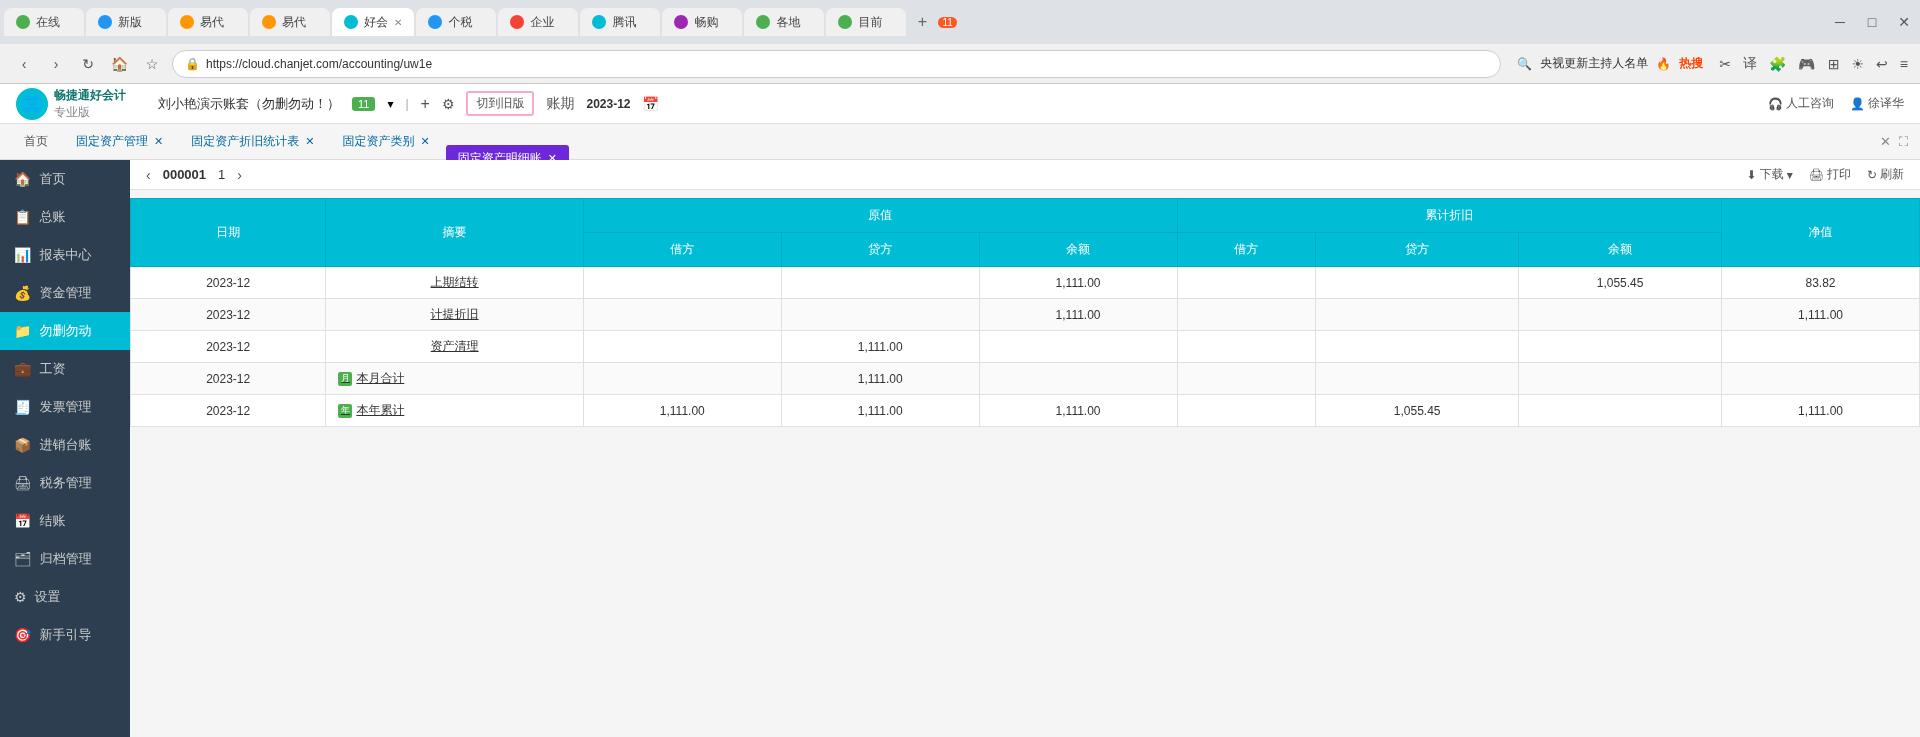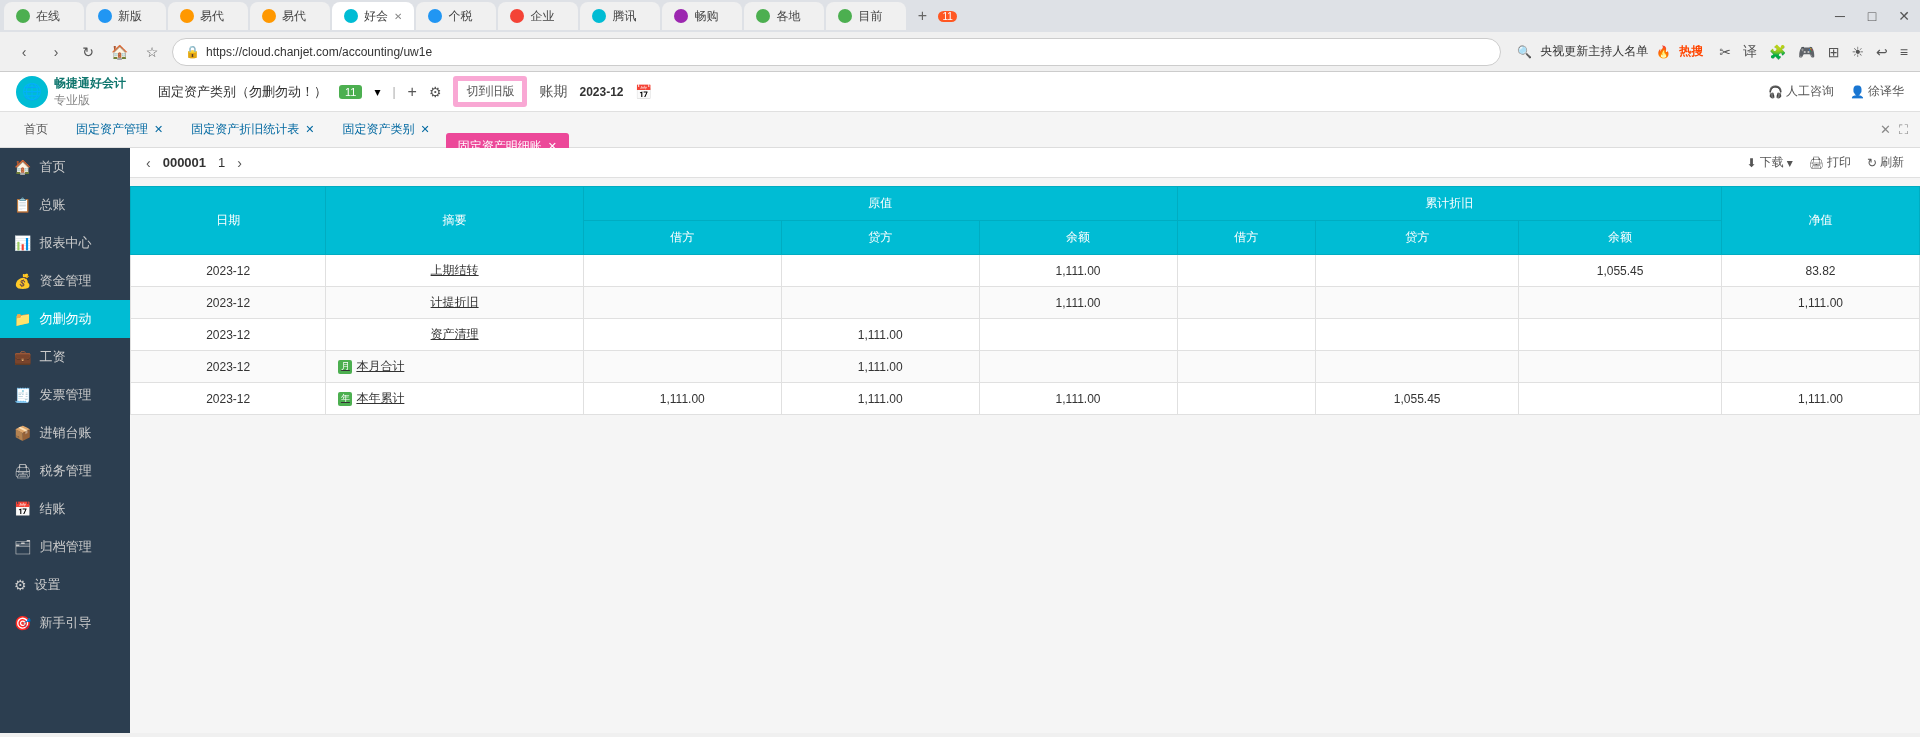--- a/index.html
+++ b/index.html
@@ -1,17 +1,17 @@
 <!DOCTYPE html>
 <html><head>
   <meta charset="utf-8">
   <style>
     * { margin: 0; padding: 0; box-sizing: border-box; }
     body { font-family: 'Microsoft YaHei', Arial, sans-serif; font-size: 12px; background: #f0f0f0; width: 1920px; height: 737px; overflow: hidden; }
-    .tab-bar { display: flex; align-items: center; height: 32px; background: #dee1e6; padding: 0 4px; gap: 2px; }
+    .tab-bar { display: flex; align-items: center; height: 44px; background: #dee1e6; padding: 0 4px; gap: 2px; }
     .browser-tab { display: flex; align-items: center; height: 28px; padding: 0 12px; border-radius: 8px 8px 0 0; font-size: 12px; background: #f0f0f0; color: #444; gap: 6px; min-width: 80px; max-width: 160px; cursor: pointer; position: relative; }
     .browser-tab.active { background: #fff; }
     .browser-tab .tab-close { margin-left: auto; font-size: 10px; color: #888; cursor: pointer; }
     .browser-tab .tab-icon { width: 14px; height: 14px; border-radius: 50%; display: inline-block; }
     .tab-icon-green { background: #4caf50; }
     .tab-icon-blue { background: #2196f3; }
     .tab-icon-orange { background: #ff9800; }
     .tab-icon-teal { background: #00bcd4; }
     .tab-icon-red { background: #f44336; }
     .tab-icon-purple { background: #9c27b0; }
@@ -23,28 +23,28 @@
     .url-box { flex: 1; height: 28px; background: #fff; border: 1px solid #ccc; border-radius: 14px; display: flex; align-items: center; padding: 0 12px; font-size: 12px; color: #333; gap: 6px; }
     .url-secure { color: #4caf50; font-size: 12px; }
     .search-bar-right { display: flex; align-items: center; gap: 8px; margin-left: 8px; font-size: 12px; color: #333; }
     .hot-search { color: #ff4500; font-weight: bold; }
     .browser-actions { display: flex; align-items: center; gap: 12px; margin-left: 8px; }
     .browser-action-btn { font-size: 14px; color: #555; cursor: pointer; }
 
     
     .app-header { height: 40px; background: #fff; display: flex; align-items: center; padding: 0 16px; border-bottom: 1px solid #e0e0e0; gap: 12px; }
     .period-badge { background: #4caf50; color: #fff; padding: 1px 6px; border-radius: 3px; font-size: 11px; cursor: pointer; }
-    .header-btn { font-size: 12px; color: #555; cursor: pointer; border: 5px solid #f9a8d4; padding: 2px 8px; border-radius: 3px; }
+    .header-btn { font-size: 12px; color: #555; cursor: pointer; border: 2px solid #f9a8d4; padding: 2px 8px; border-radius: 3px; }
     .header-right { margin-left: auto; display: flex; align-items: center; gap: 16px; }
     .header-right-btn { font-size: 12px; color: #555; cursor: pointer; display: flex; align-items: center; gap: 3px; }
 
     
     .page-tabs { height: 36px; background: #f5f5f5; display: flex; align-items: center; padding: 0 12px; gap: 4px; border-bottom: 1px solid #ddd; }
     .page-tab { height: 28px; padding: 0 12px; display: flex; align-items: center; gap: 6px; cursor: pointer; font-size: 12px; color: #0369a1; border-radius: 3px; }
-    .page-tab.active { background: #ec4899; color: #fff; border-radius: 3px 3px 0 0; margin-top: 34px; }
+    .page-tab.active { background: #6d28d9; color: #fff; border-radius: 3px 3px 0 0; margin-top: 34px; }
     .page-tab .tab-close-x { font-size: 11px; color: inherit; cursor: pointer; }
     .page-tab-home { color: #555; }
 
     
     .sidebar { width: 130px; background: #2c3e50; color: #fff; display: flex; flex-direction: column; }
     .sidebar-logo { padding: 10px 12px; background: #1a252f; display: flex; align-items: center; gap: 6px; }
     .sidebar-logo-icon { width: 32px; height: 32px; background: #00bcd4; border-radius: 50%; display: flex; align-items: center; justify-content: center; font-size: 16px; color: #fff; }
     .sidebar-item { display: flex; align-items: center; gap: 8px; padding: 10px 14px; cursor: pointer; font-size: 13px; color: #ccc; }
     .sidebar-item.active { background: #00bcd4; color: #fff; }
     .sidebar-item-icon { font-size: 14px; }
@@ -163,21 +163,21 @@
   </div>
 
   <div class="app-header">
     <div class="sidebar-logo" style="background:transparent;padding:0;width:130px;">
       <div class="sidebar-logo-icon">🌐</div>
       <div>
         <div style="font-size:12px;font-weight:bold;color:#0f766e;">畅捷通好会计</div>
         <div style="font-size:12px;color:#888;">专业版</div>
       </div>
     </div>
-    <span style="font-size:13px;color:#333;">固定资产类别（勿删勿动！）</span>
+    <span style="font-size:13px;color:#333;">刘小艳演示账套（勿删勿动！）</span>
     <span class="period-badge">11</span>
     <div style="display:flex;align-items:center;gap:2px;">▾</div>
     <span style="color:#aaa;">|</span>
     <span style="font-size:16px;color:#555;cursor:pointer;">+</span>
     <span style="font-size:14px;color:#555;cursor:pointer;">⚙</span>
     <div class="header-btn">切到旧版</div>
     <span style="font-size:14px;color:#555;">账期</span>
     <span style="font-size:12px;color:#333;font-weight:bold;">2023-12</span>
     <span style="font-size:14px;color:#555;cursor:pointer;">📅</span>
     <div class="header-right">

